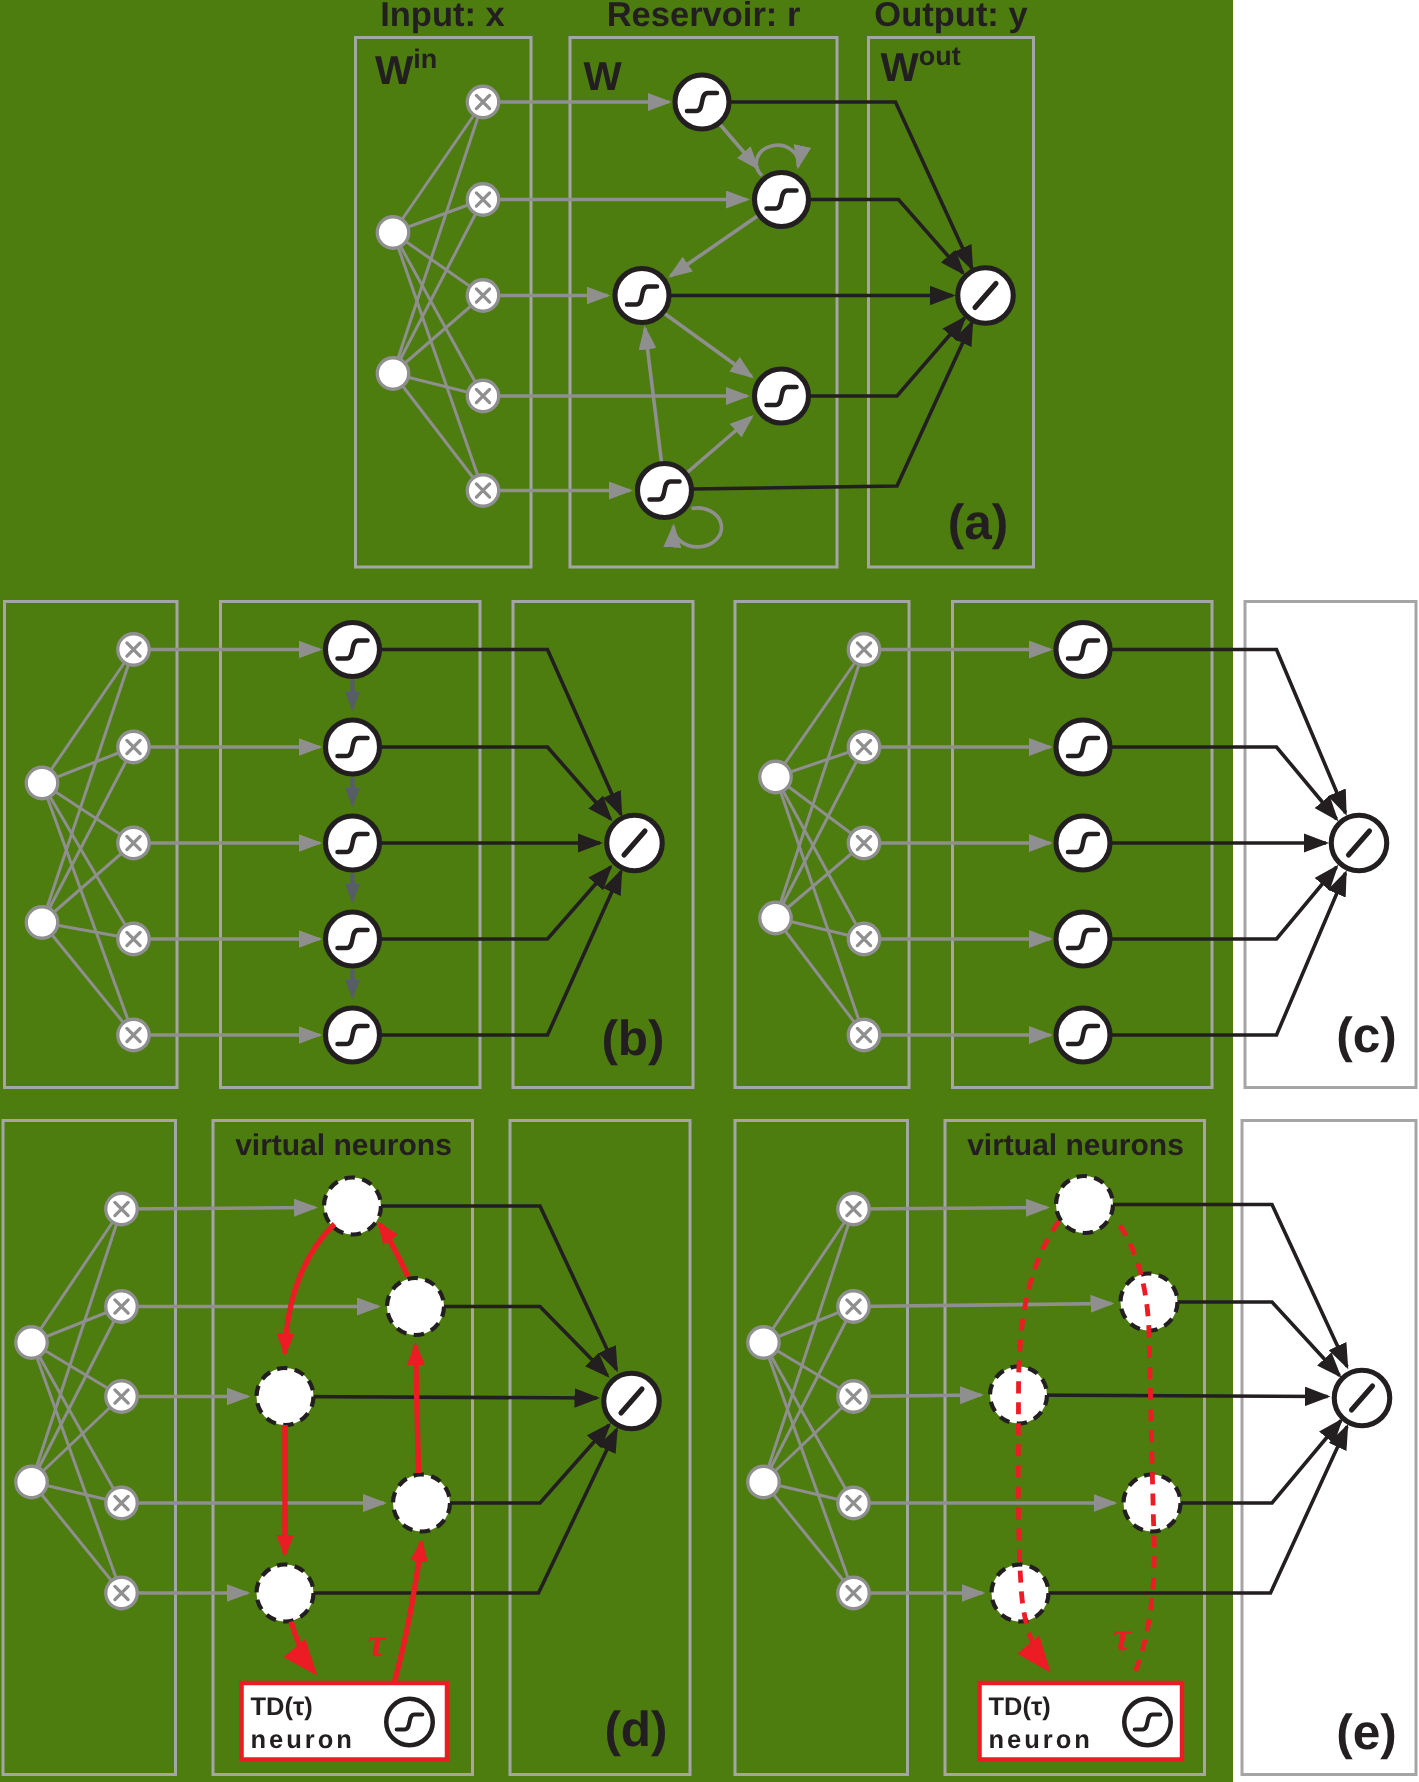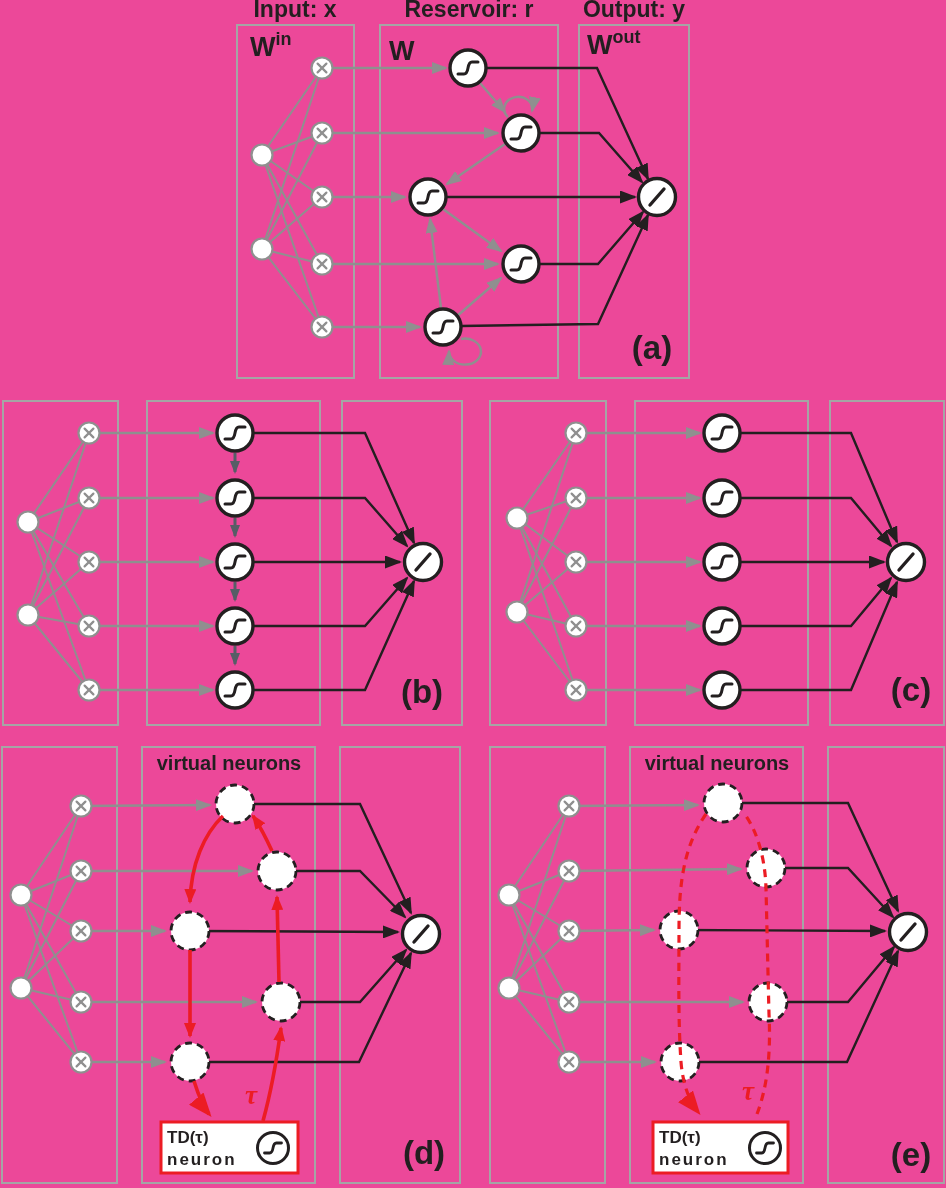--- a/index.html
+++ b/index.html
@@ -1,16 +1,16 @@
 <!DOCTYPE html>
 <html><head>
 <meta charset="utf-8">
 <style>
   html,body{margin:0;padding:0;background:#ffffff;}
-  .page{width:946px;height:1188px;position:relative;background:#ec4899;}
+  .page{width:822px;height:1188px;position:relative;background:#4d7c0f;}
   svg{display:block;}
   text{font-family:"Liberation Sans",sans-serif;fill:#231f20;}
   .box{fill:none;stroke:#a5a5a5;stroke-width:2;}
   .g2{stroke:#8f8f8f;stroke-width:2;fill:none;}
   .g24{stroke:#8f8f8f;stroke-width:2.4;fill:none;}
   .dg{stroke:#565d66;stroke-width:3;fill:none;}
   .bk{stroke:#231f20;stroke-width:2.4;fill:none;}
   .rd{stroke:#ec1c24;stroke-width:3.6;fill:none;}
   .rdd{stroke:#ec1c24;stroke-width:3.2;fill:none;stroke-dasharray:8 6;}
   .tdbox{fill:#ffffff;stroke:#ec1c24;stroke-width:3;}

